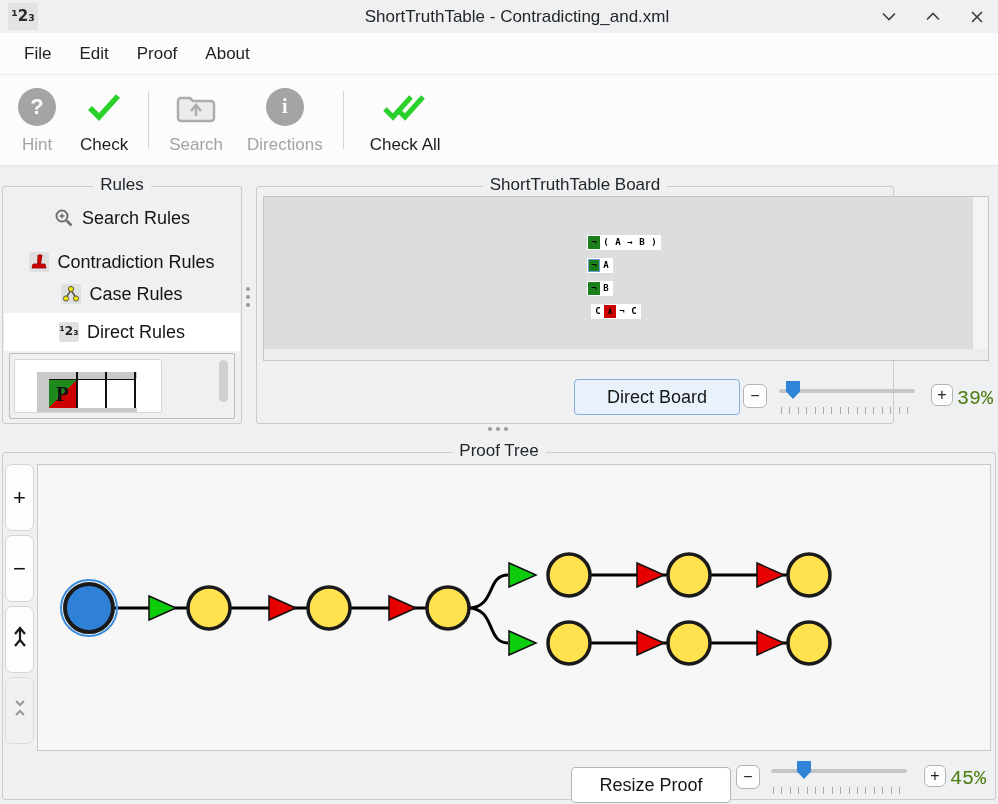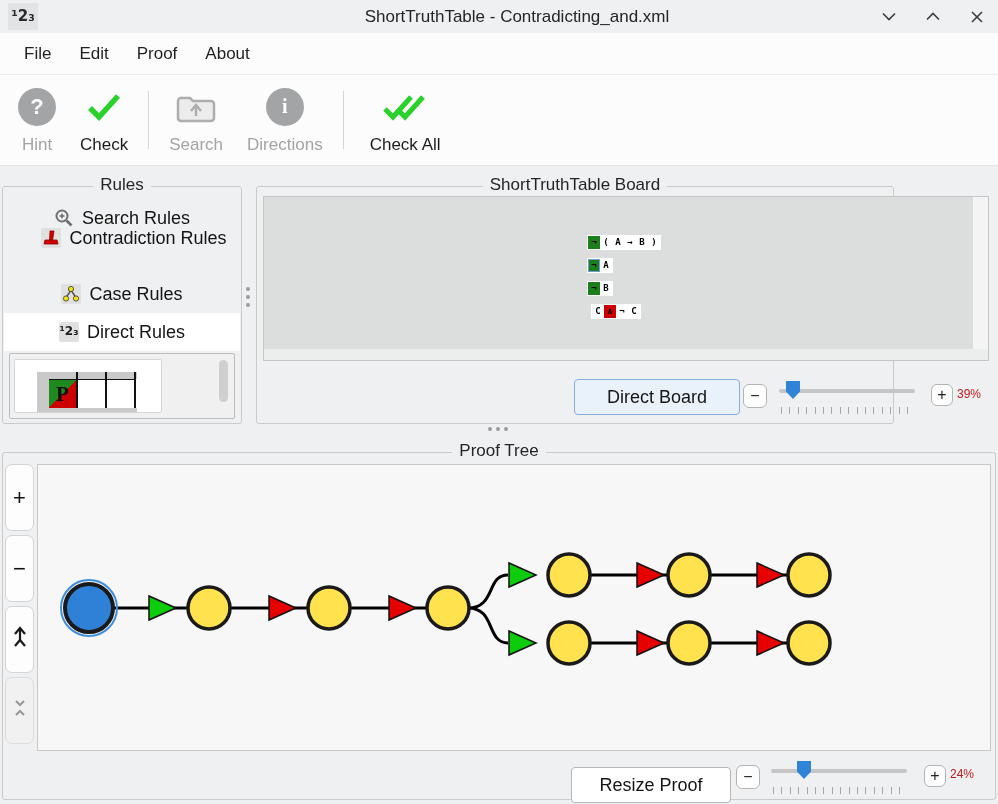--- a/index.html
+++ b/index.html
@@ -71,21 +71,21 @@
 
   
   .zoomrow-btn { position:absolute; height:36px; border-radius:4px; font-size:18px; color:#161616; display:flex; align-items:center; justify-content:center; cursor:pointer; }
   .btn-blue { background:#e9f1fb; border:1px solid #86aede; }
   .btn-plain { background:#ffffff; border:1px solid #b6b6b6; }
   .sq-btn { position:absolute; width:24px; height:24px; background:#fdfdfd; border:1px solid #b4b4b4; border-radius:6px; font-size:16px; color:#222; display:flex; align-items:center; justify-content:center; cursor:pointer; }
   .slider { position:absolute; width:136px; height:24px; cursor:pointer; }
   .slider .track { position:absolute; left:0; right:0; top:10px; height:4px; background:#c6c6c6; border-radius:2px; }
   .slider .handle { position:absolute; top:2px; width:14px; height:18px; background:#3084d8; clip-path:polygon(0 0,100% 0,100% 58%,50% 100%,0 58%); cursor:grab; }
   .slider .ticks { position:absolute; left:2px; right:0; top:28px; height:7px; background:repeating-linear-gradient(to right, #a8a8a8 0 1px, transparent 1px 8.4px); }
-  .pct-label { position:absolute; font-size:12px; color:#b91c1c; }
+  .pct-label { position:absolute; font-size:20px; color:#4d7c0f;font-family:Liberation Mono, monospace; }
 
   
   .proof-box { left:2px; top:452px; width:994px; height:348px; }
   .tree-canvas { position:absolute; left:34px; top:11px; width:954px; height:287px; background:#f7f7f8; border:1px solid #c9c9c9; }
   .tree-btn { position:absolute; left:2px; width:29px; height:67px; background:#fdfdfd; border:1px solid #d4d4d4; border-radius:7px; display:flex; align-items:center; justify-content:center; font-size:22px; color:#111; cursor:pointer; }
   .tree-btn.disabled { background:#f1f1f2; border-color:#dcdcdc; }
 </style>
 </head>
 <body>
 
@@ -173,21 +173,21 @@
         <svg width="20" height="20" viewBox="0 0 20 20">
           <circle cx="8" cy="8" r="5.5" fill="#f4f4f4" stroke="#6f6f6f" stroke-width="2"></circle>
           <line x1="8" y1="5.5" x2="8" y2="10.5" stroke="#6f6f6f" stroke-width="1.6"></line>
           <line x1="5.5" y1="8" x2="10.5" y2="8" stroke="#6f6f6f" stroke-width="1.6"></line>
           <line x1="12.5" y1="12.5" x2="17.5" y2="17.5" stroke="#6f6f6f" stroke-width="2.6"></line>
         </svg>
       </span>
       <span>Search Rules</span>
     </div>
 
-    <div class="rule-item" style="top:32px;margin-left:12px;">
+    <div class="rule-item" style="top:56px;">
       <span class="rule-icon icon-tile">
         <svg width="18" height="18" viewBox="0 0 18 18">
           <polygon points="8,2 12,2 10.6,11 7.6,11" fill="#d40000" stroke="#8e0000" stroke-width="0.8"></polygon>
           <polygon points="3,11 15,11 16,15 2,15" fill="#d40000" stroke="#8e0000" stroke-width="0.8"></polygon>
         </svg>
       </span>
       <span>Contradiction Rules</span>
     </div>
 
     <div class="rule-item" style="top:88px;gap:8px;">
@@ -362,16 +362,16 @@
         <span>−</span>
       </div>
     <div class="slider" style="left:768px; top:306px;">
       <div class="track"></div>
       <div class="handle" id="proof-handle" style="left: 26px;"></div>
       <div class="ticks"></div>
     </div>
     <div class="sq-btn" style="left:921px; top:312px; width:22px; height:22px;">
         <span>+</span>
       </div>
-    <div class="pct-label" style="left:947px; top:314px;">24%</div>
+    <div class="pct-label" style="left:947px; top:314px;">45%</div>
   </div>
 
 </div>
 
 </body></html>

